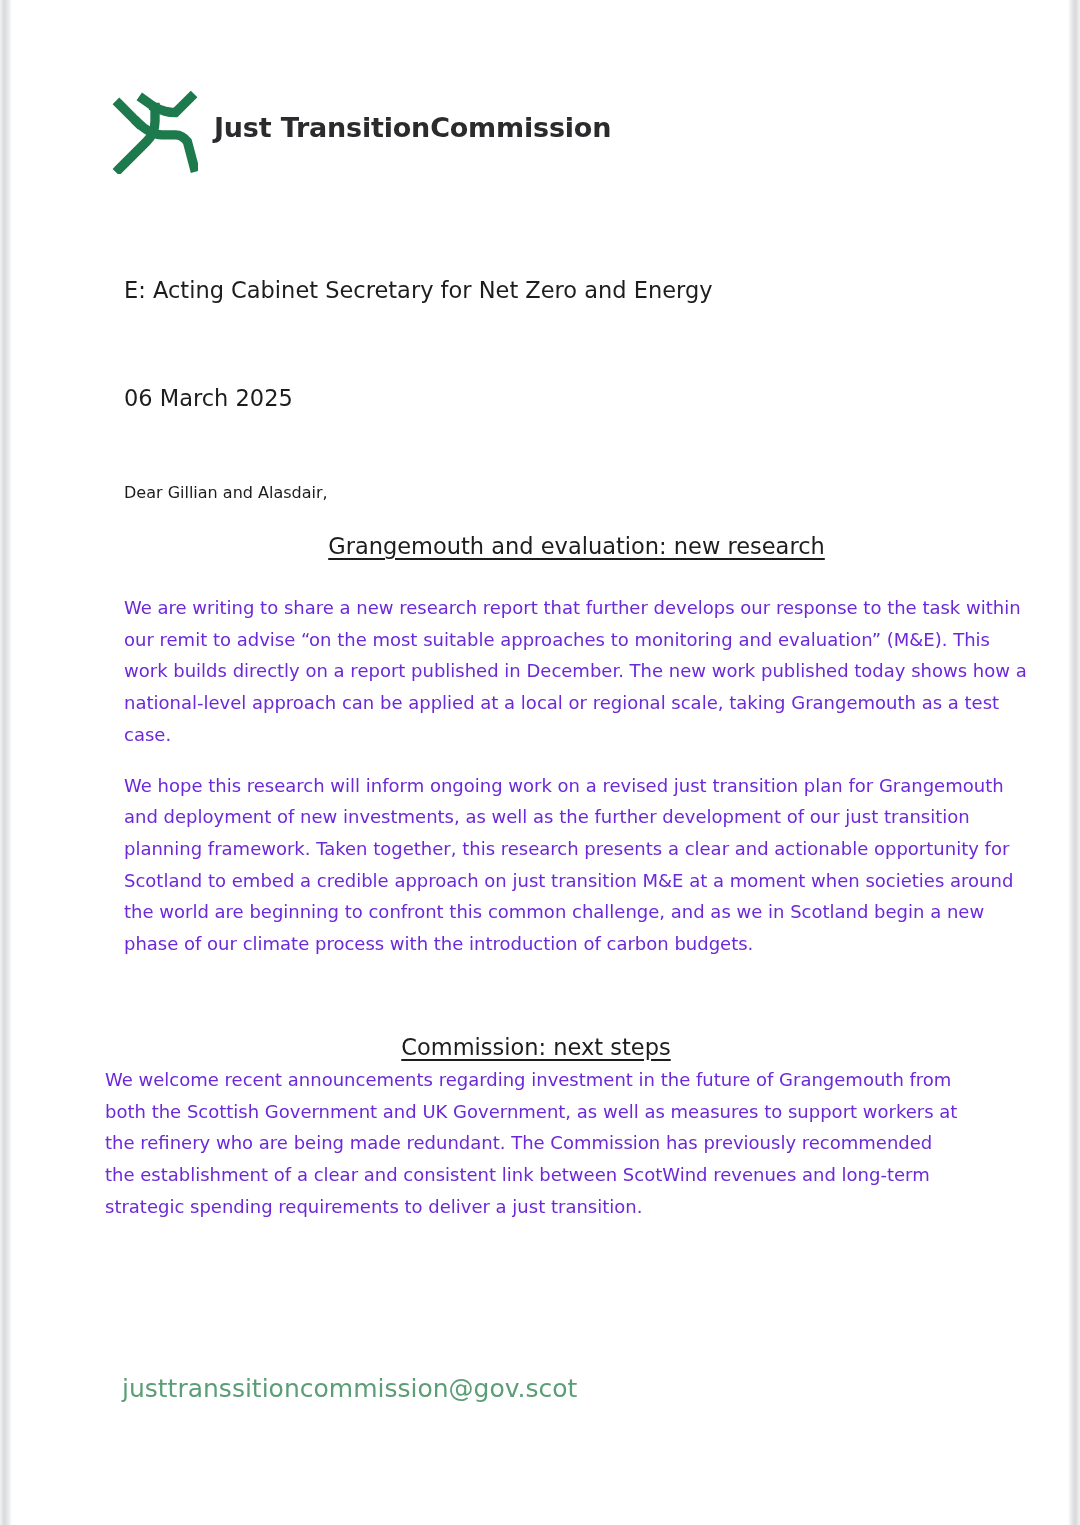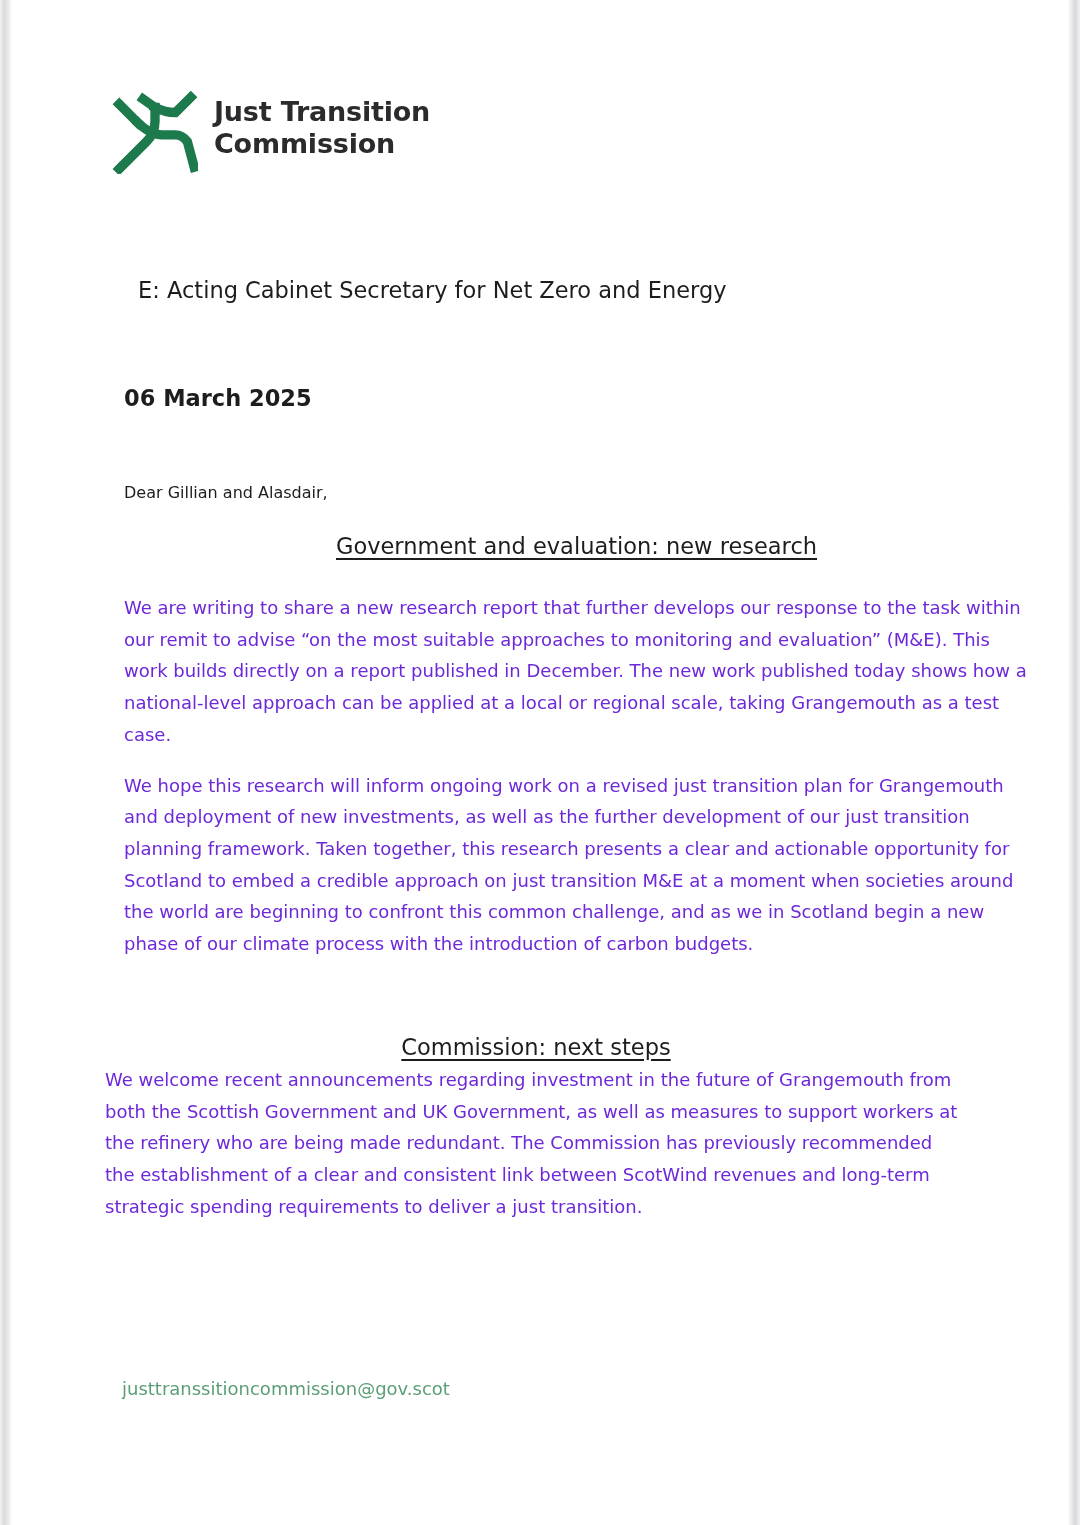--- a/index.html
+++ b/index.html
@@ -52,21 +52,21 @@
     gap: 16px;
   }
   .logo-mark {
     width: 86px;
     height: 92px;
     flex: none;
     display: block;
   }
   .logo-words {
     display: flex;
-    flex-direction: column;
+    flex-direction: row;
     justify-content: flex-start;
   }
   .logo-line {
     font-family: "DejaVu Sans", sans-serif;
     font-size: 27px;
     font-weight: 600;
     line-height: 1.18;
     color: #2b2b2e;
     letter-spacing: -0.2px;
     white-space: nowrap;
@@ -74,30 +74,29 @@
 
   
   .recipients {
     position: absolute;
     left: 112px;
     top: 274px;
     font-size: 22.5px;
     line-height: 33px;
     color: #1d1d1f;
   }
-  .recipients div { white-space: nowrap; margin-left: 14px; }
+  .recipients div { white-space: nowrap; }
 
   .letter-date {
     position: absolute;
     left: 112px;
     top: 383px;
     font-size: 22.5px;
     line-height: 30px;
     color: #1d1d1f;
-    font-weight: bold;
   }
 
   .salutation {
     position: absolute;
     left: 112px;
     top: 478px;
     font-size: 16px;
     line-height: 30px;
     color: #1d1d1f;
   }
@@ -137,21 +136,21 @@
   }
   .block-a .body-para.p1 { margin-top: 29px; }
   .block-a .body-para.p2 { margin-top: 19px; }
   .block-b .body-para.p3 { }
 
   
   .footer-email {
     position: absolute;
     left: 110px;
     top: 1376px;
-    font-size: 18px;
+    font-size: 25px;
     line-height: 26px;
     color: #5b9e76;
   }
   .footer-address {
     position: absolute;
     left: 544px;
     top: 1351px;
     font-size: 19px;
     line-height: 26.5px;
     color: #6aab84;
@@ -184,21 +183,21 @@
 
   <div class="recipients">
     <div>E: Acting Cabinet Secretary for Net Zero and Energy</div>
   </div>
 
   <div class="letter-date">06 March 2025</div>
 
   <div class="salutation">Dear Gillian and Alasdair,</div>
 
   <div class="block-a">
-    <p class="section-heading"><span>Government and evaluation: new research</span></p>
+    <p class="section-heading"><span>Grangemouth and evaluation: new research</span></p>
     <p class="body-para p1">We are writing to share a new research report that further develops our response to the task within our remit to advise “on the most suitable approaches to monitoring and evaluation” (M&amp;E). This work builds directly on a report published in December. The new work published today shows how a national-level approach can be applied at a local or regional scale, taking Grangemouth as a test case.</p>
     <p class="body-para p2">We hope this research will inform ongoing work on a revised just transition plan for Grangemouth and deployment of new investments, as well as the further development of our just transition planning framework. Taken together, this research presents a clear and actionable opportunity for Scotland to embed a credible approach on just transition M&amp;E at a moment when societies around the world are beginning to confront this common challenge, and as we in Scotland begin a new phase of our climate process with the introduction of carbon budgets.</p>
   </div>
 
   <div class="block-b">
     <p class="section-heading"><span>Commission: next steps</span></p>
     <p class="body-para p3">We welcome recent announcements regarding investment in the future of Grangemouth from both the Scottish Government and UK Government, as well as measures to support workers at the refinery who are being made redundant. The Commission has previously recommended the establishment of a clear and consistent link between ScotWind revenues and long-term strategic spending requirements to deliver a just transition.</p>
   </div>
 
   <div class="footer-email">justtranssitioncommission@gov.scot</div>

